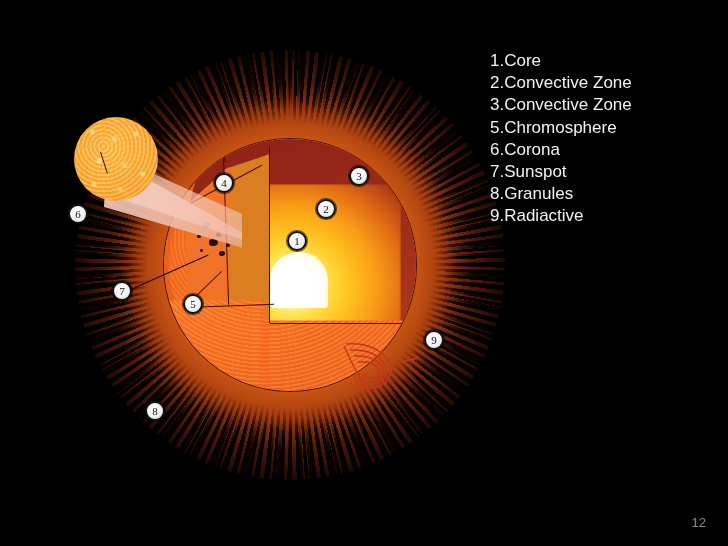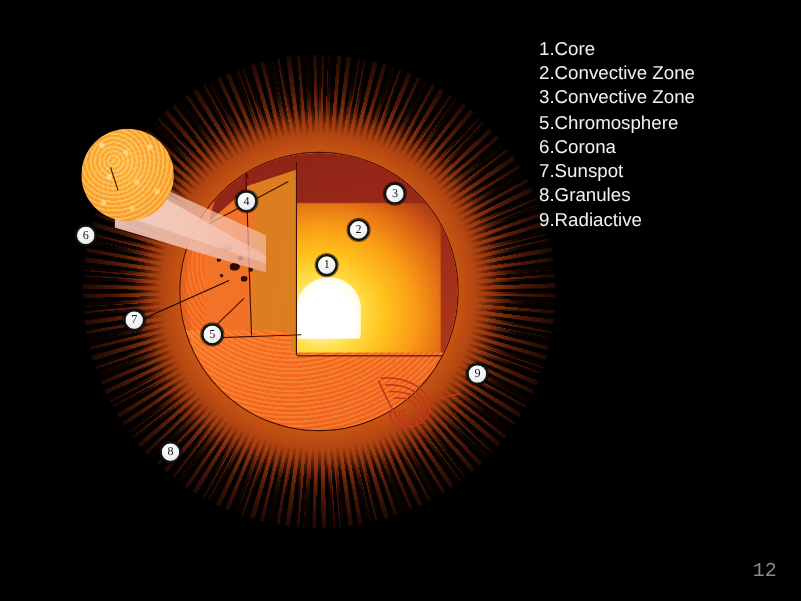--- a/index.html
+++ b/index.html
@@ -167,32 +167,32 @@
     position:absolute;width:20px;height:20px;border-radius:50%;
     background:radial-gradient(circle at 38% 32%,#ffffff 0%,#f2f2f2 55%,#dcdcdc 100%);
     border:2px solid #111;box-sizing:border-box;
     color:#111;font-size:11px;line-height:16px;text-align:center;
     font-family:"Liberation Serif",serif;
     box-shadow:0 0 0 1px rgba(0,0,0,.55);
     user-select:none;
   }
 
   
-  .legend{position:absolute;left:490px;top:34px;width:230px;}
+  .legend{position:absolute;left:490px;top:50px;width:230px;}
   .legend-item{
     color:#f2f2f2;font-size:17px;line-height:22.2px;
     font-family:"Liberation Sans",sans-serif;white-space:nowrap;
   }
   .legend-num{display:inline;}
   .legend-label{display:inline;}
 
   
   .page-number{
     position:absolute;right:22px;bottom:16px;color:#8a8a8a;
-    font-size:18px;font-family:Liberation Mono, monospace;
+    font-size:13px;font-family:Liberation Sans, sans-serif;
   }
 </style>
 </head>
 <body>
 
 <div id="slide">
 
   <div class="corona-glow"></div>
   <div class="corona-spikes"></div>
   <div class="corona-spikes2"></div>

